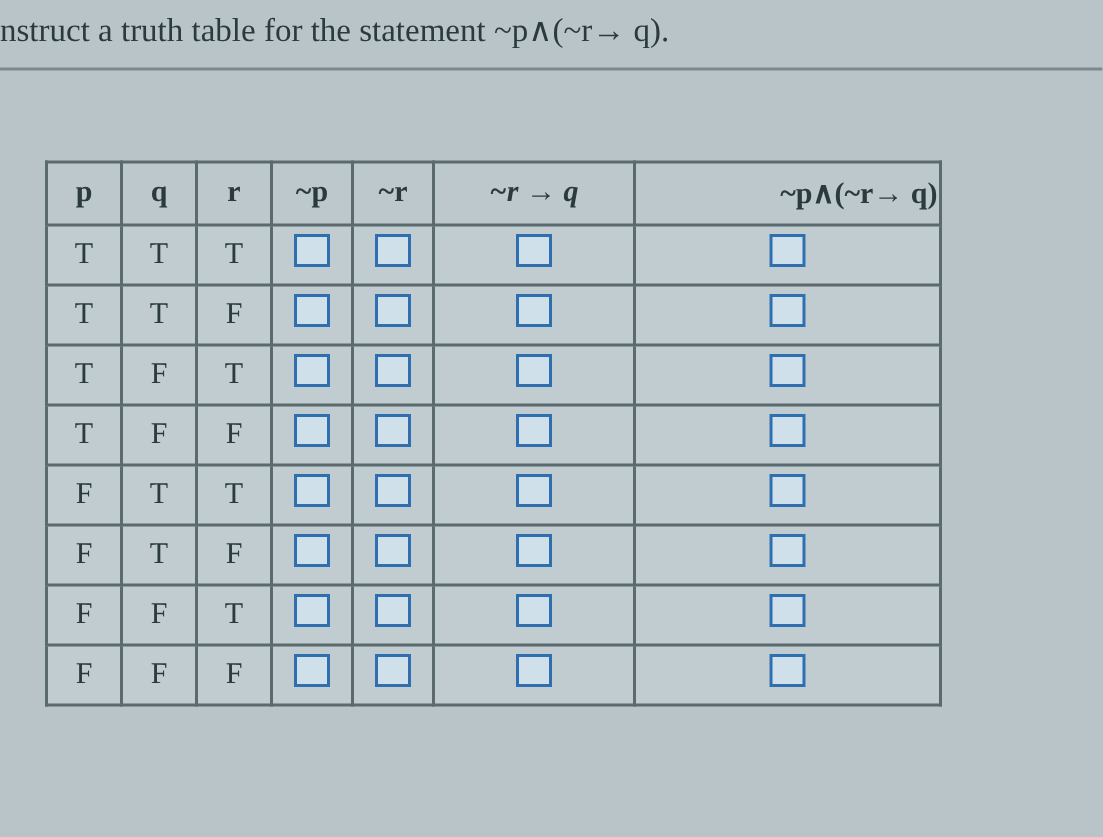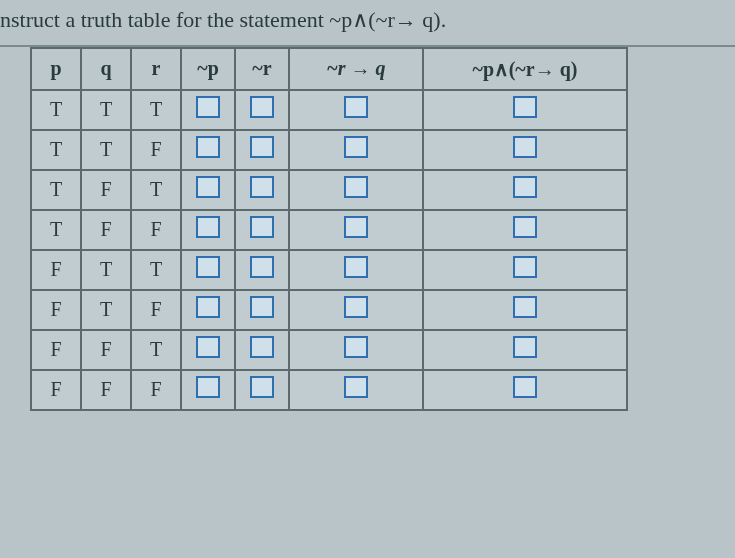--- a/index.html
+++ b/index.html
@@ -10,20 +10,21 @@
     width: 735px;
     height: 558px;
     overflow: hidden;
     color: #2a3a3e;
   }
   .prompt {
     padding: 6px 0 10px 0;
     font-size: 22px;
     line-height: 1.3;
     border-bottom: 2px solid #7a8a8e;
+    margin-bottom: 60px;
     color: #2a3a3e;
     font-weight: 500;
     filter: blur(0.4px);
   }
   .table-wrap {
     padding-left: 30px;
   }
   table {
     border-collapse: collapse;
     background: #c0ccd0;
@@ -38,21 +39,21 @@
     font-weight: 500;
   }
   th {
     font-weight: 600;
     background: #bcc8cc;
     height: 38px;
   }
   .c-narrow { width: 46px; }
   .c-med   { width: 50px; }
   .c-wide  { width: 130px; font-style: italic; }
-  .c-xwide { width: 200px; }
+  .c-xwide { width: 200px; text-align: right; }
   .inputbox {
     display: inline-block;
     width: 24px;
     height: 22px;
     background: #cfe0ea;
     border: 2px solid #2f6fb0;
     box-sizing: border-box;
   }
   td .inputbox { margin: 0 auto; }
   .blurish { filter: blur(0.3px); }

